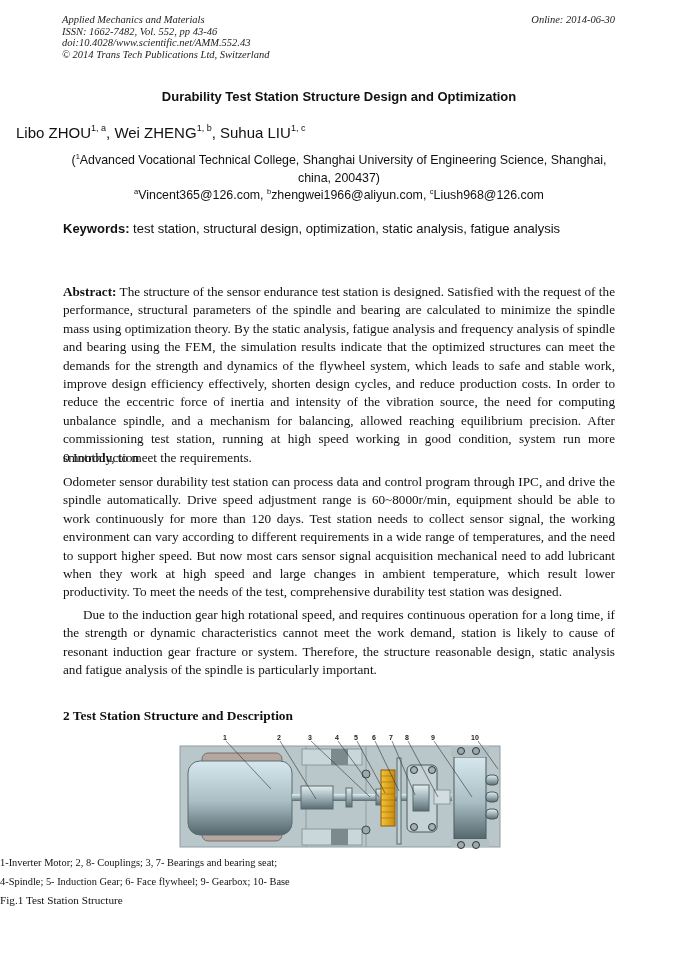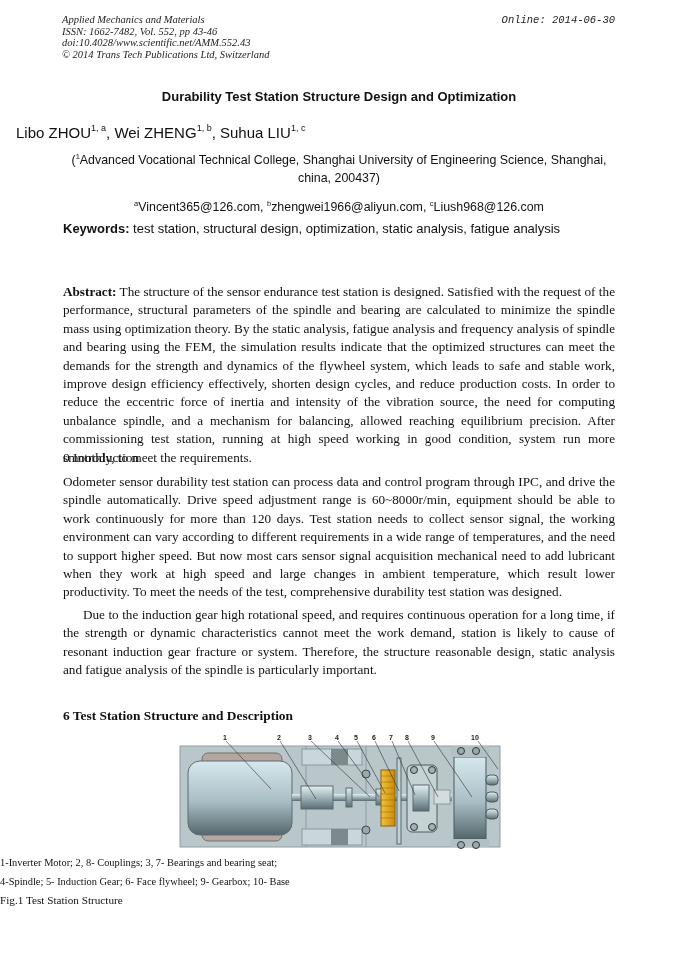--- a/index.html
+++ b/index.html
@@ -1,24 +1,24 @@
 <!DOCTYPE html>
 <html><head>
 <meta charset="utf-8">
 <style>
   html,body{margin:0;padding:0;background:#fff;}
   body{width:678px;height:959px;position:relative;overflow:hidden;color:#111;}
   .hdr{position:absolute;top:14px;left:62px;font-family:"Liberation Serif",serif;font-style:italic;font-size:10.5px;line-height:11.5px;color:#222;}
-  .hdr-right{position:absolute;top:14px;right:63px;font-family:Liberation Mono, monospace;font-style:italic;font-size:10.5px;color:#222;}
+  .hdr-right{position:absolute;top:14px;right:63px;font-family:Liberation Serif, serif;font-style:italic;font-size:10.5px;color:#222;}
   .title{position:absolute;top:89px;left:0;width:678px;text-align:center;font-family:"Liberation Sans",sans-serif;font-weight:bold;font-size:13px;color:#111;}
   .authors{position:absolute;top:124px;left:0;width:678px;text-align:left;font-family:"Liberation Sans",sans-serif;font-size:15px;padding-left:16px;}
   .authors sup{font-size:9px;vertical-align:7px;line-height:0;}
   .affil{position:absolute;top:151px;left:62px;width:554px;text-align:center;font-family:"Liberation Sans",sans-serif;font-size:12.4px;line-height:18px;}
   .affil sup{font-size:7.5px;vertical-align:5px;line-height:0;}
-  .emails{position:absolute;top:200px;left:0;width:678px;text-align:center;font-family:"Liberation Sans",sans-serif;font-size:12.4px;}
+  .emails{position:absolute;top:188px;left:0;width:678px;text-align:center;font-family:"Liberation Sans",sans-serif;font-size:12.4px;}
   .emails sup{font-size:7.5px;vertical-align:5px;line-height:0;}
   .keywords{position:absolute;top:221px;left:63px;width:560px;font-family:"Liberation Sans",sans-serif;font-size:13px;}
   .keywords b{font-weight:bold;}
   .para{position:absolute;left:63px;width:552px;font-family:"Liberation Serif",serif;font-size:13.2px;line-height:18.4px;text-align:justify;}
   .abstract{top:251px;margin-top:32px;}
   .abstract b{font-weight:bold;}
   .h-intro{position:absolute;top:450px;left:63px;font-family:"Liberation Serif",serif;font-weight:normal;font-size:13.4px;}
   .intro1{top:473px;}
   .intro2{top:606px;text-indent:20px;}
   .h-sec1{position:absolute;top:708px;left:63px;font-family:"Liberation Serif",serif;font-weight:bold;font-size:13.4px;}
@@ -59,21 +59,21 @@
 </div>
 
 <div class="para abstract">
   <b>Abstract:</b><span> The structure of the sensor endurance test station is designed. Satisfied with the request of the performance, structural parameters of the spindle and bearing are calculated to minimize the spindle mass using optimization theory. By the static analysis, fatigue analysis and frequency analysis of spindle and bearing using the FEM, the simulation results indicate that the optimized structures can meet the demands for the strength and dynamics of the flywheel system, which leads to safe and stable work, improve design efficiency effectively, shorten design cycles, and reduce production costs. In order to reduce the eccentric force of inertia and intensity of the vibration source, the need for computing unbalance spindle, and a mechanism for balancing, allowed reaching equilibrium precision. After commissioning test station, running at high speed working in good condition, system run more smoothly, to meet the requirements.</span>
 </div>
 
 <div class="h-intro">0 Introduction</div>
 <div class="para intro1">Odometer sensor durability test station can process data and control program through IPC, and drive the spindle automatically. Drive speed adjustment range is 60~8000r/min, equipment should be able to work continuously for more than 120 days. Test station needs to collect sensor signal, the working environment can vary according to different requirements in a wide range of temperatures, and the need to support higher speed. But now most cars sensor signal acquisition mechanical need to add lubricant when they work at high speed and large changes in ambient temperature, which result lower productivity. To meet the needs of the test, comprehensive durability test station was designed.</div>
 <div class="para intro2">Due to the induction gear high rotational speed, and requires continuous operation for a long time, if the strength or dynamic characteristics cannot meet the work demand, station is likely to cause of resonant induction gear fracture or system. Therefore, the structure reasonable design, static analysis and fatigue analysis of the spindle is particularly important.</div>
 
-<div class="h-sec1">6 Test Station Structure and Description</div>
+<div class="h-sec1">2 Test Station Structure and Description</div>
 
 <div class="figure">
   <svg width="326" height="120" viewBox="0 0 326 120">
     <defs>
       <linearGradient id="gMotor" x1="0" y1="0" x2="0" y2="1">
         <stop offset="0" stop-color="#d6e8ee"></stop>
         <stop offset="0.55" stop-color="#a9bec4"></stop>
         <stop offset="1" stop-color="#53676c"></stop>
       </linearGradient>
       <linearGradient id="gShaft" x1="0" y1="0" x2="0" y2="1">

